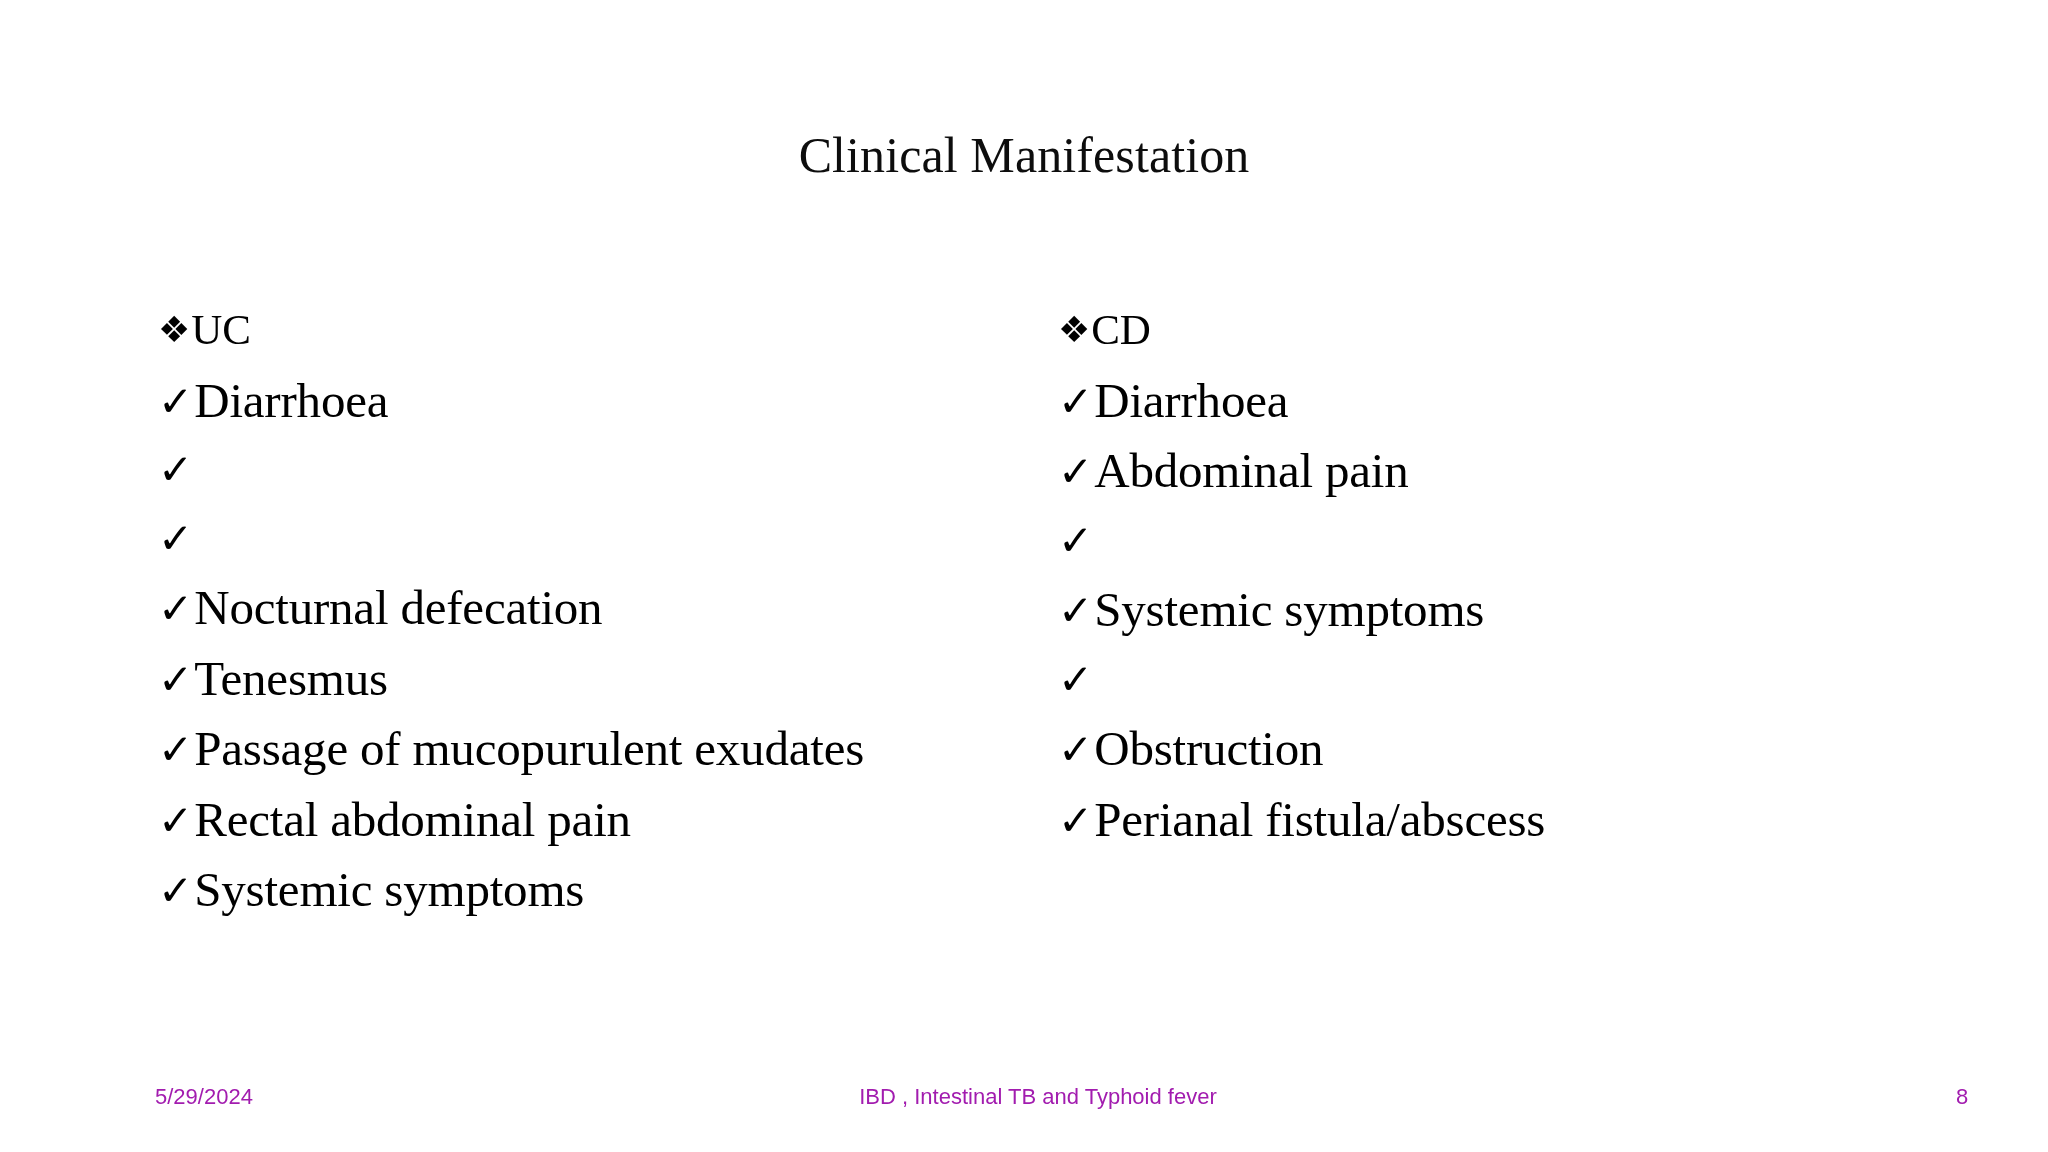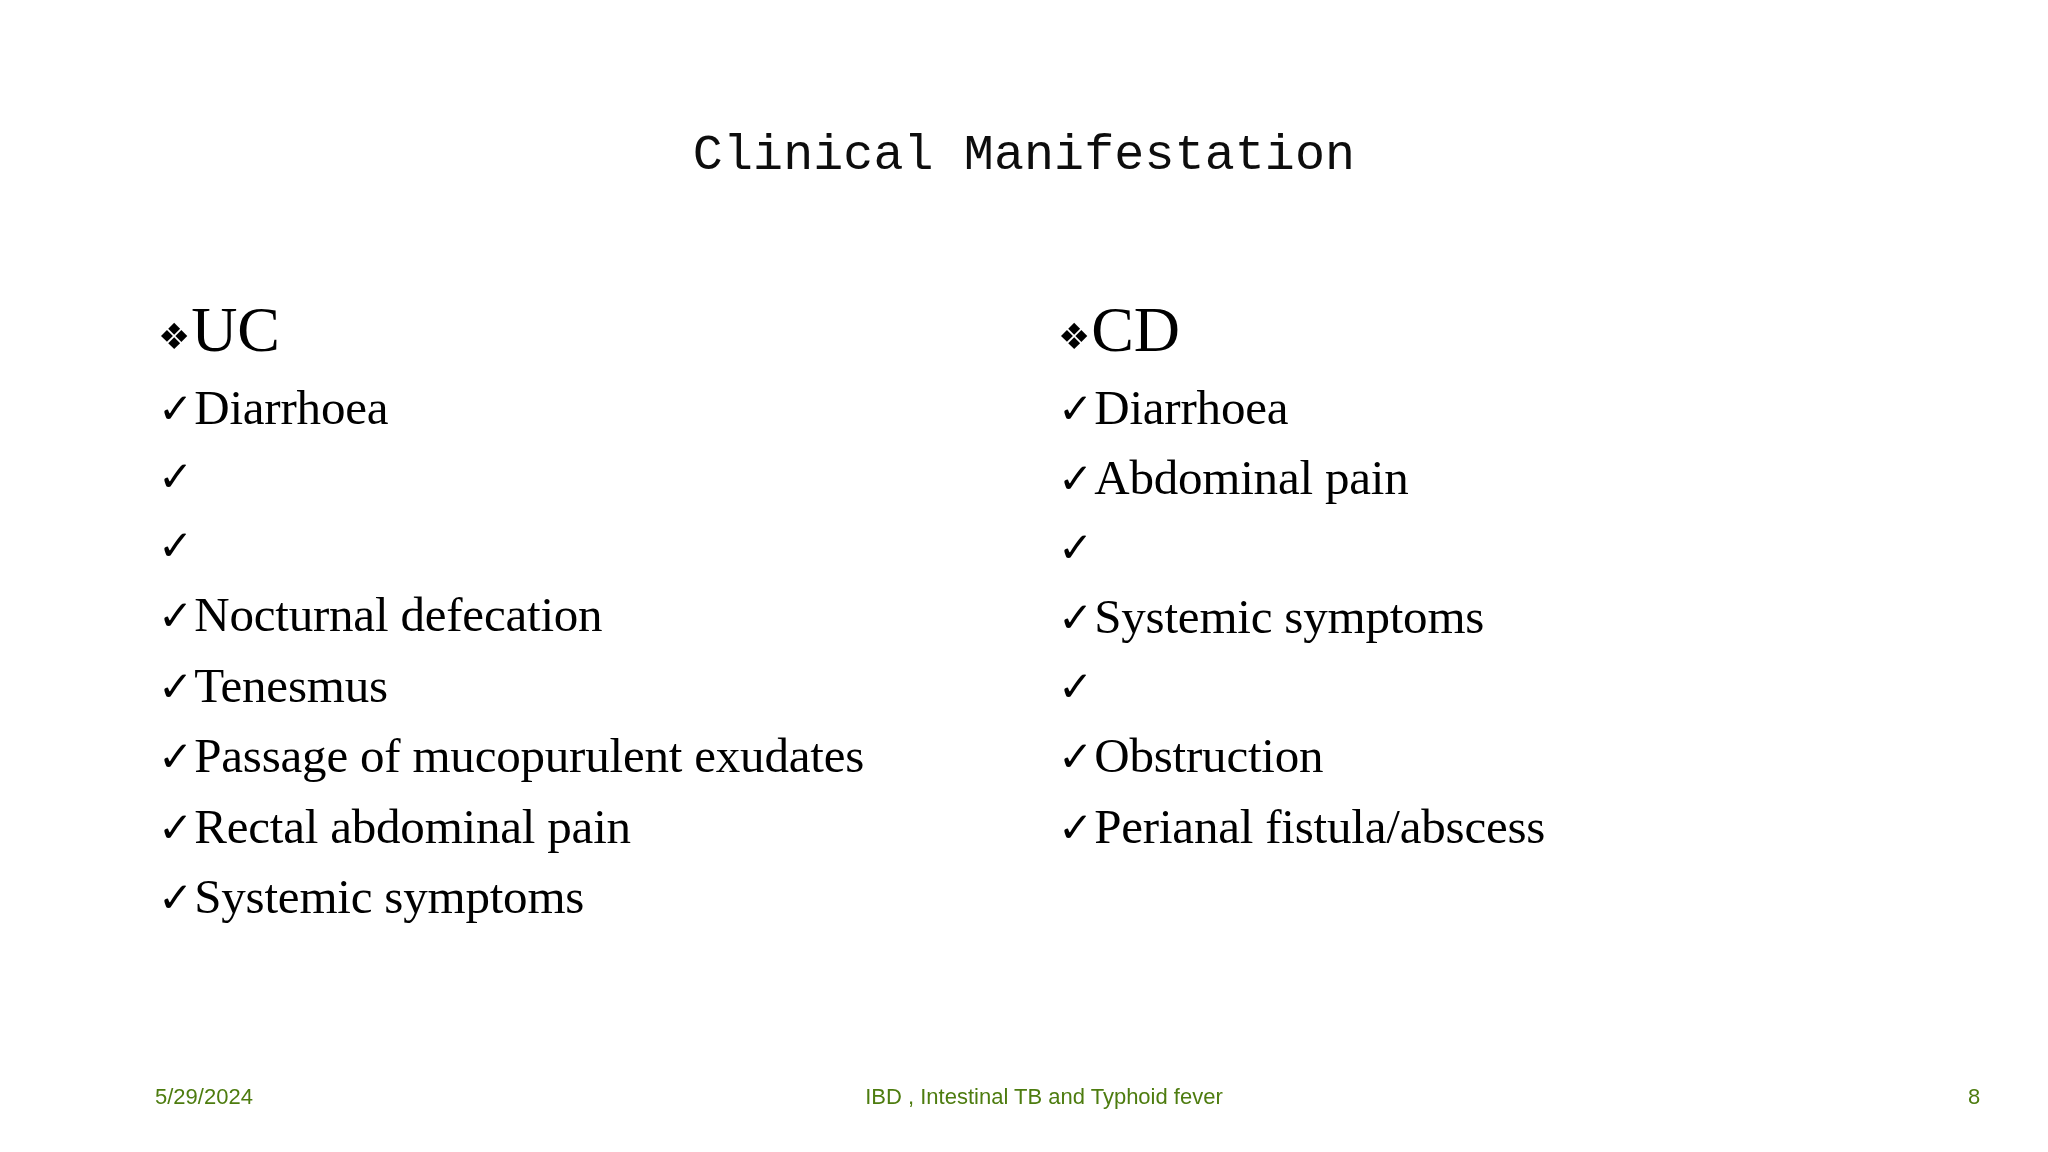--- a/index.html
+++ b/index.html
@@ -16,21 +16,21 @@
     font-family: "Liberation Serif", "DejaVu Serif", serif;
   }
 
   
   .slide-title {
     position: absolute;
     left: 0;
     right: 0;
     top: 128px;
     text-align: center;
-    font-family: Liberation Mono, monospace;
+    font-family: Liberation Serif, serif;
     font-size: 50px;
     font-weight: 400;
     color: #0d0d0d;
     letter-spacing: 0.1px;
     line-height: 1.1;
   }
 
   
   .body-area {
     position: absolute;
@@ -73,33 +73,33 @@
     margin-right: 1px;
     font-weight: 700;
   }
   .bullet-text {
     flex: 0 1 auto;
     font-family: "Liberation Serif", "DejaVu Serif", serif;
     font-size: 49px;
     letter-spacing: -0.2px;
   }
   .bullet-line.header .bullet-text {
-    font-size: 64px;
+    font-size: 43px;
   }
 
   
   .footer {
     position: absolute;
     left: 0;
-    right: 4px;
+    right: 16px;
     bottom: 0;
     height: 96px;
     font-family: "Liberation Sans", "DejaVu Sans", sans-serif;
     font-size: 22px;
-    color: #4d7c0f;
+    color: #a21caf;
   }
   .footer-date {
     position: absolute;
     left: 155px;
     top: 28px;
   }
   .footer-center {
     position: absolute;
     left: 0;
     right: 0;

